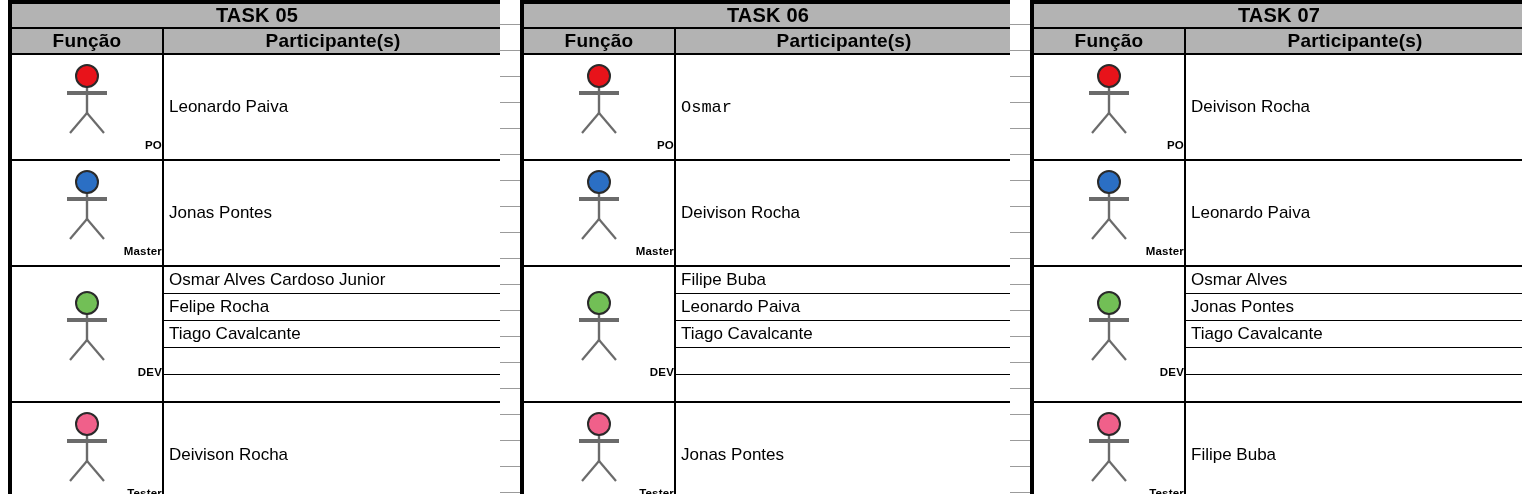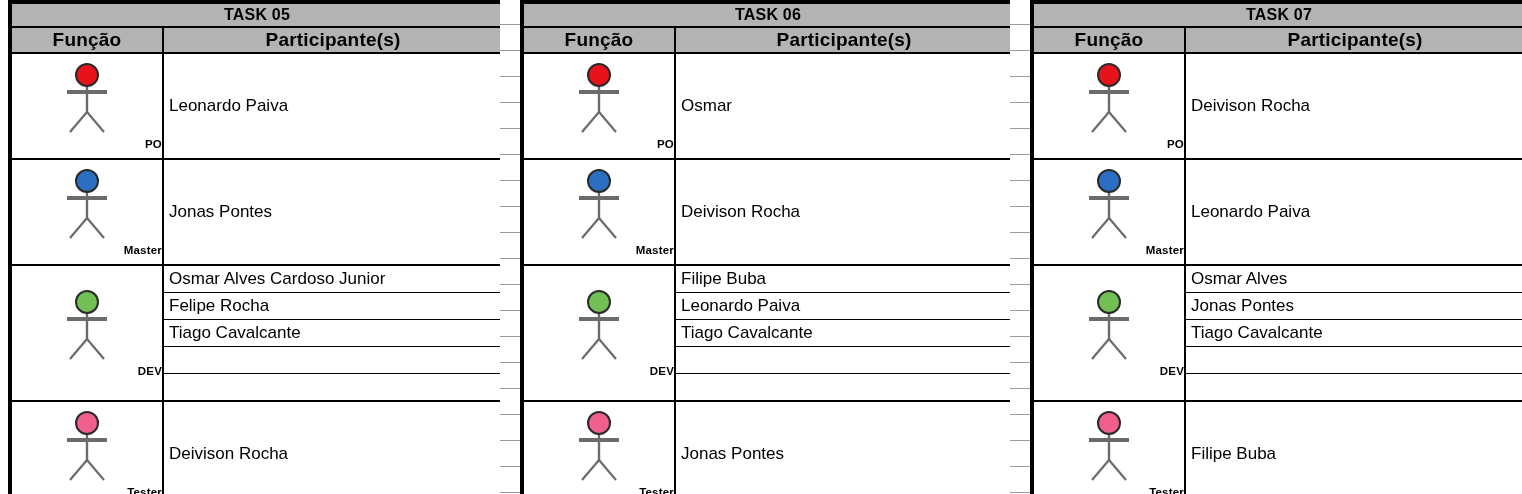--- a/index.html
+++ b/index.html
@@ -51,21 +51,21 @@
   .task-table table {
     border-collapse: collapse;
     table-layout: fixed;
     width: 100%;
   }
 
   .title-cell {
     background: #b3b3b3;
     text-align: center;
     font-weight: bold;
-    font-size: 16px;
+    font-size: 20px;
     color: #000000;
     height: 22px;
     border: 2px solid #000000;
     padding: 0;
     letter-spacing: .2px;
   }
   .head-cell {
     background: #b3b3b3;
     text-align: center;
     font-weight: bold;
@@ -262,21 +262,21 @@
                 <svg class="actor" width="64" height="78" viewBox="0 0 64 78">
                   <line x1="32" y1="20" x2="32" y2="52" stroke="#6b6b6b" stroke-width="2.4"></line>
                   <line x1="12" y1="30" x2="52" y2="30" stroke="#6b6b6b" stroke-width="4"></line>
                   <line x1="32" y1="50" x2="15" y2="70" stroke="#6b6b6b" stroke-width="2.2"></line>
                   <line x1="32" y1="50" x2="49" y2="70" stroke="#6b6b6b" stroke-width="2.2"></line>
                   <circle cx="32" cy="13" r="11" fill="#e8131a" stroke="#2a2a2a" stroke-width="2"></circle>
                 </svg>
                 <span class="role-label">PO</span>
               </span>
             </td>
-            <td class="name-cell" style="height:104px;">Osmar</td>
+            <td class="name-cell" style="height:104px;font-family:Liberation Mono, monospace;">Osmar</td>
           </tr>
           <tr>
             <td class="role-cell" rowspan="1" style="height:104px;">
               <span class="actor-wrap">
                 <svg class="actor" width="64" height="78" viewBox="0 0 64 78">
                   <line x1="32" y1="20" x2="32" y2="52" stroke="#6b6b6b" stroke-width="2.4"></line>
                   <line x1="12" y1="30" x2="52" y2="30" stroke="#6b6b6b" stroke-width="4"></line>
                   <line x1="32" y1="50" x2="15" y2="70" stroke="#6b6b6b" stroke-width="2.2"></line>
                   <line x1="32" y1="50" x2="49" y2="70" stroke="#6b6b6b" stroke-width="2.2"></line>
                   <circle cx="32" cy="13" r="11" fill="#2b6fc4" stroke="#2a2a2a" stroke-width="2"></circle>

